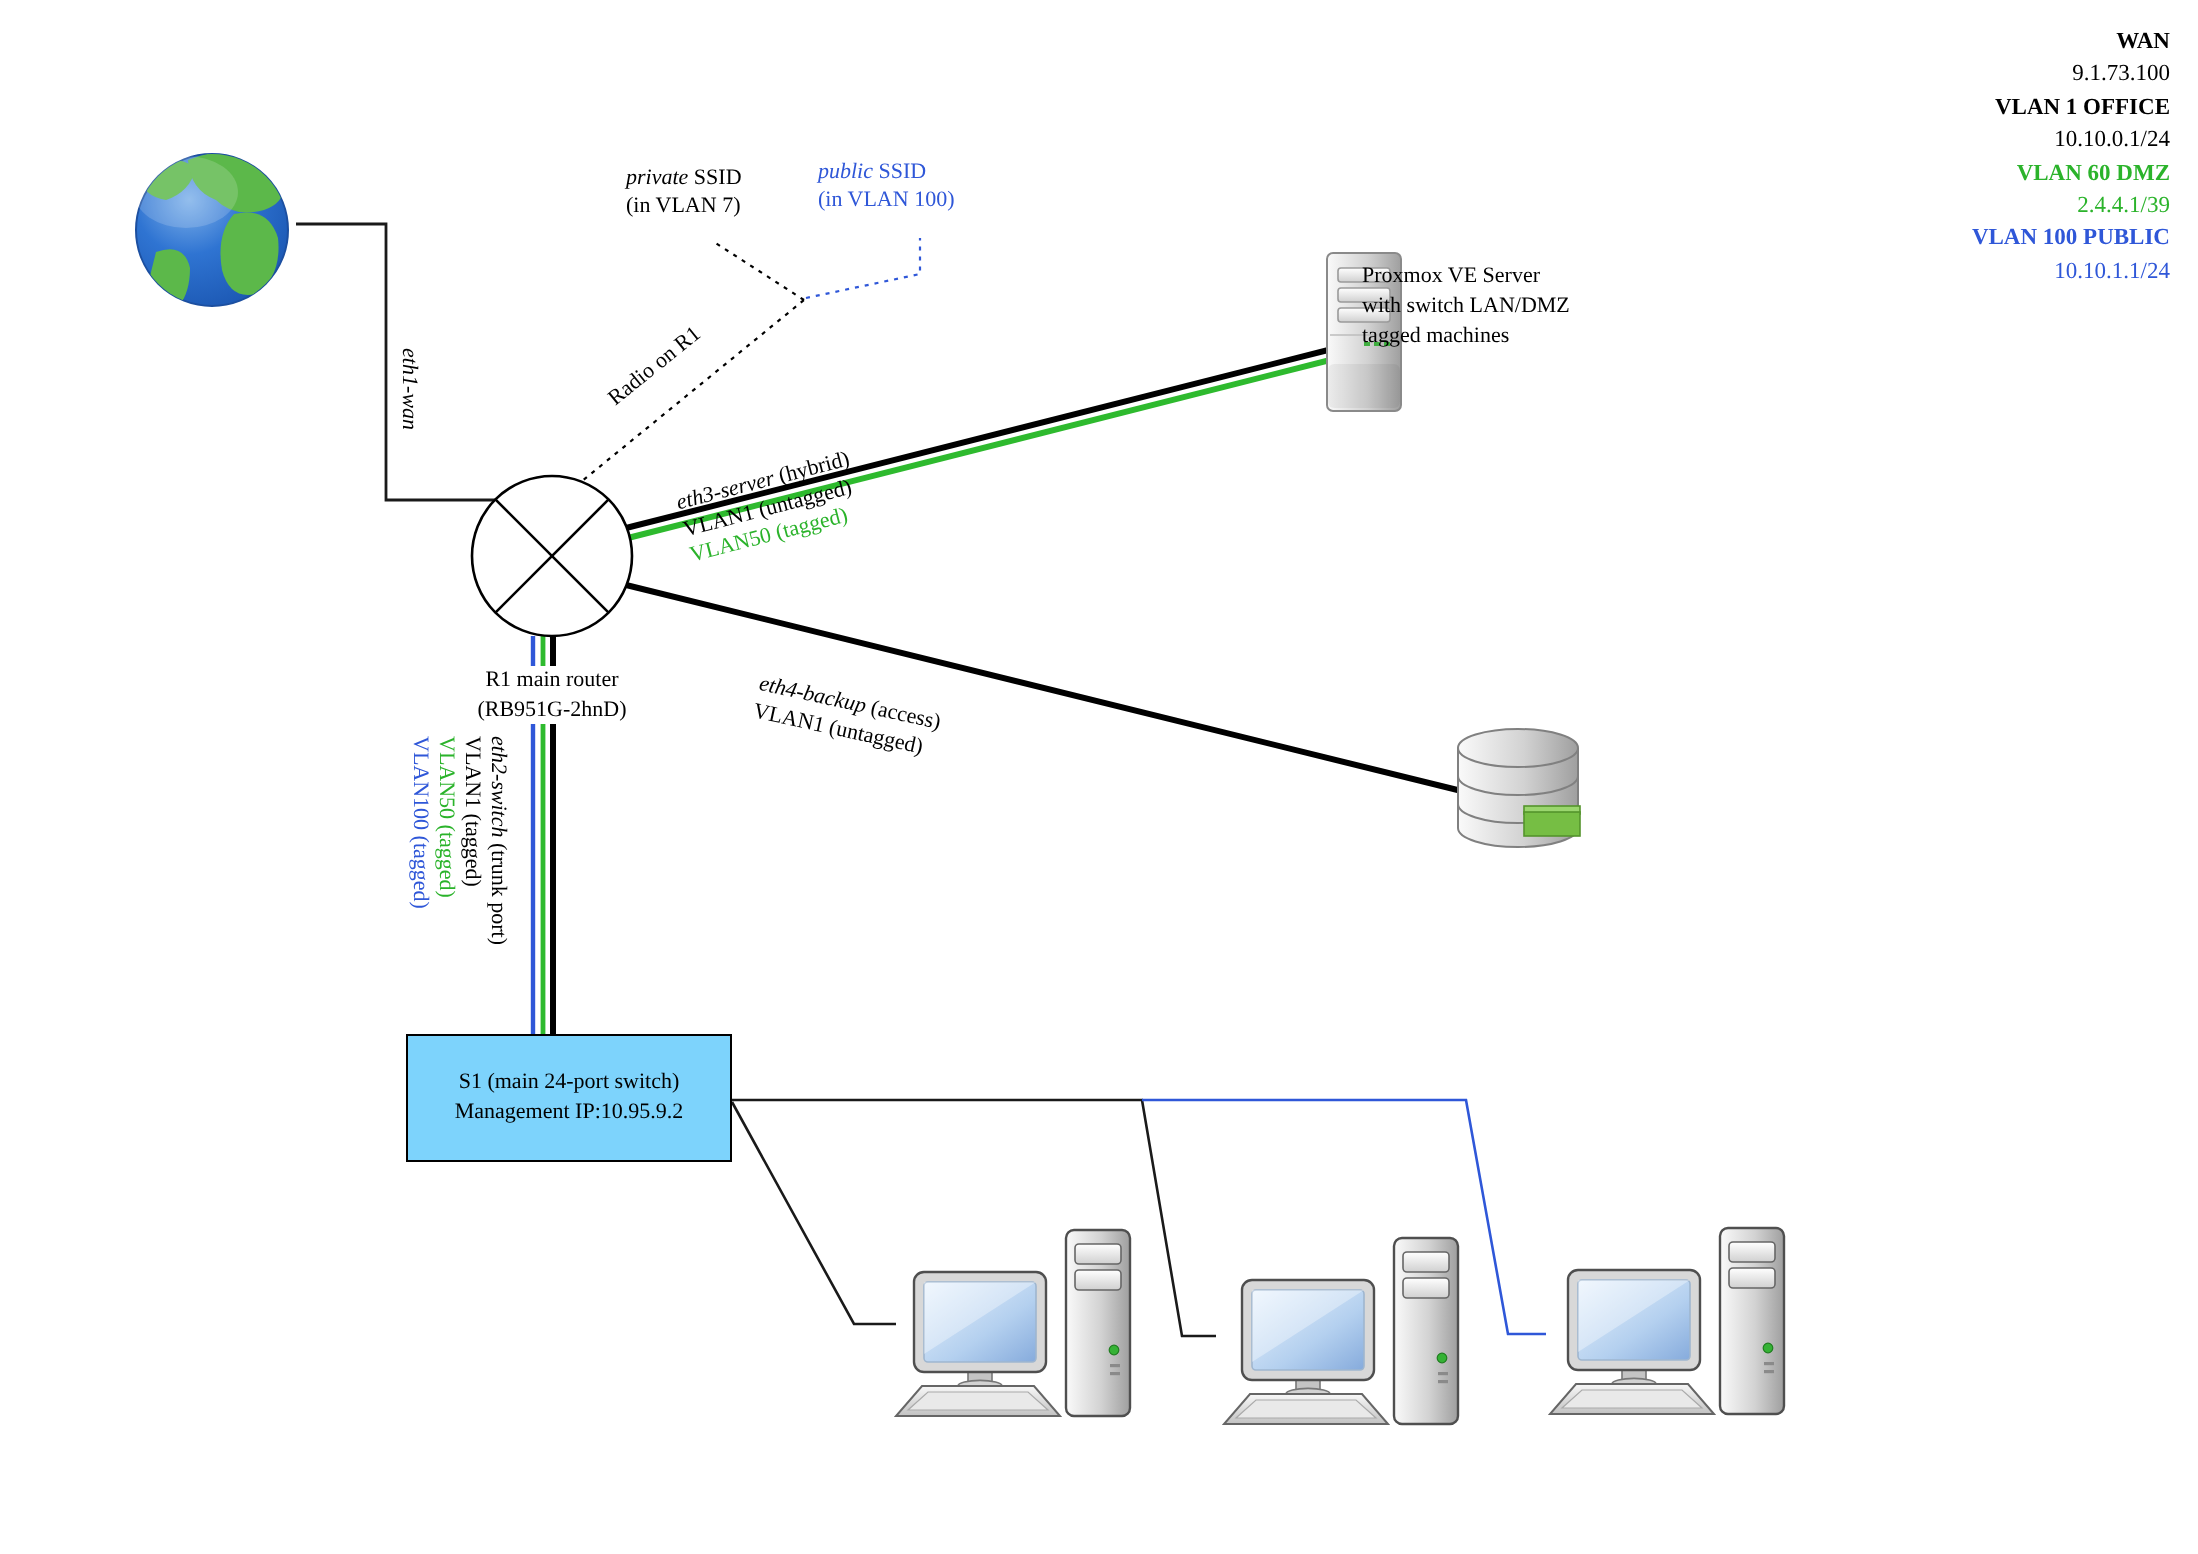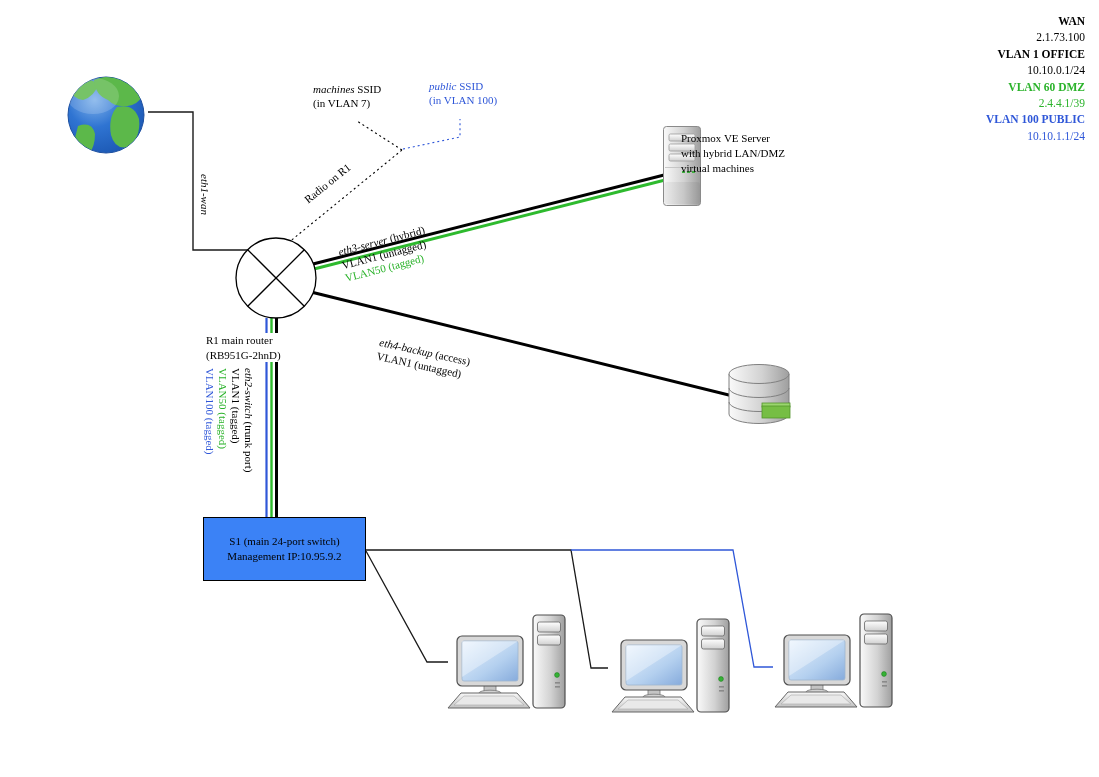--- a/index.html
+++ b/index.html
@@ -7,31 +7,31 @@
           font-family:Liberation Serif, serif;color:#000;}
   svg{position:absolute;left:0;top:0;}
   .lbl{position:absolute;font-size:11px;line-height:13.5px;white-space:nowrap;}
   .em{font-style:italic;}
   .bold{font-weight:bold;}
   .c-green{color:#2bb32b;}
   .c-blue{color:#2f57d8;}
   .vert{writing-mode:vertical-rl;}
   #legend{position:absolute;right:14px;top:13px;text-align:right;font-size:11.5px;line-height:16.4px;}
   #private-ssid{left:313px;top:83px;}
-  #public-ssid{left:429px;top:80px;}
+  #public-ssid{left:409px;top:80px;}
   #radio-label{left:302px;top:196px;transform:rotate(-39deg);transform-origin:0 0;}
   #eth1-label{left:197px;top:174px;font-style:italic;}
   #eth3-label{left:337px;top:246px;transform:rotate(-14.5deg);transform-origin:0 0;}
   #eth4-label{left:381px;top:336px;transform:rotate(12.3deg);transform-origin:0 0;}
-  #router-label{left:206px;top:333px;width:140px;text-align:left;line-height:14.5px;background:#fff;}
+  #router-label{left:206px;top:333px;width:140px;text-align:center;line-height:14.5px;background:#fff;}
   #eth2-labels{left:203px;top:368px;display:flex;flex-direction:row;}
   #eth2-labels span.vert{line-height:13px;}
   #server-label{left:681px;top:131px;line-height:15px;}
   #switch-box{position:absolute;left:203px;top:517px;width:161px;height:62px;border:1px solid #000;
-              background:#3b82f6;display:flex;flex-direction:column;align-items:center;justify-content:center;
+              background:#7dd3fc;display:flex;flex-direction:column;align-items:center;justify-content:center;
               font-size:11px;line-height:15px;text-align:center;}
 </style>
 </head>
 <body>
 
 <div id="canvas">
 
 <svg width="1099" height="777" viewBox="0 0 1099 777">
   <defs>
     <radialGradient id="globeG" cx="35%" cy="30%" r="80%">
@@ -156,31 +156,31 @@
     <rect x="762" y="406" width="28" height="12" fill="#76be44" stroke="#54942c" stroke-width="0.8"></rect>
   </g>
 
   <use href="#pc" x="447" y="614"></use>
   <use href="#pc" x="611" y="618"></use>
   <use href="#pc" x="774" y="613"></use>
 </svg>
 
 <div id="legend">
   <div class="bold">WAN</div>
-  <div>2.1.73.100</div>
+  <div>9.1.73.100</div>
   <div class="bold">VLAN 1 OFFICE</div>
   <div>10.10.0.1/24</div>
   <div class="bold c-green">VLAN 60 DMZ</div>
   <div class="c-green">2.4.4.1/39</div>
   <div class="bold c-blue">VLAN 100 PUBLIC</div>
   <div class="c-blue">10.10.1.1/24</div>
 </div>
 
 <div class="lbl" id="private-ssid">
-  <div><span class="em">machines</span><span> SSID</span></div>
+  <div><span class="em">private</span><span> SSID</span></div>
   <div>(in VLAN 7)</div>
 </div>
 <div class="lbl c-blue" id="public-ssid">
   <div><span class="em">public</span><span> SSID</span></div>
   <div>(in VLAN 100)</div>
 </div>
 <div class="lbl" id="radio-label">Radio on R1</div>
 
 <div class="lbl vert" id="eth1-label">eth1-wan</div>
 
@@ -202,22 +202,22 @@
   <span class="vert"><span class="em">eth2-switch</span><span> (trunk port)</span></span>
 </div>
 
 <div class="lbl" id="router-label">
   <div>R1 main router</div>
   <div>(RB951G-2hnD)</div>
 </div>
 
 <div class="lbl" id="server-label">
   <div>Proxmox VE Server</div>
-  <div>with hybrid LAN/DMZ</div>
-  <div>virtual machines</div>
+  <div>with switch LAN/DMZ</div>
+  <div>tagged machines</div>
 </div>
 
 <div id="switch-box">
   <div>S1 (main 24-port switch)</div>
   <div>Management IP:10.95.9.2</div>
 </div>
 
 </div>
 
 </body></html>

